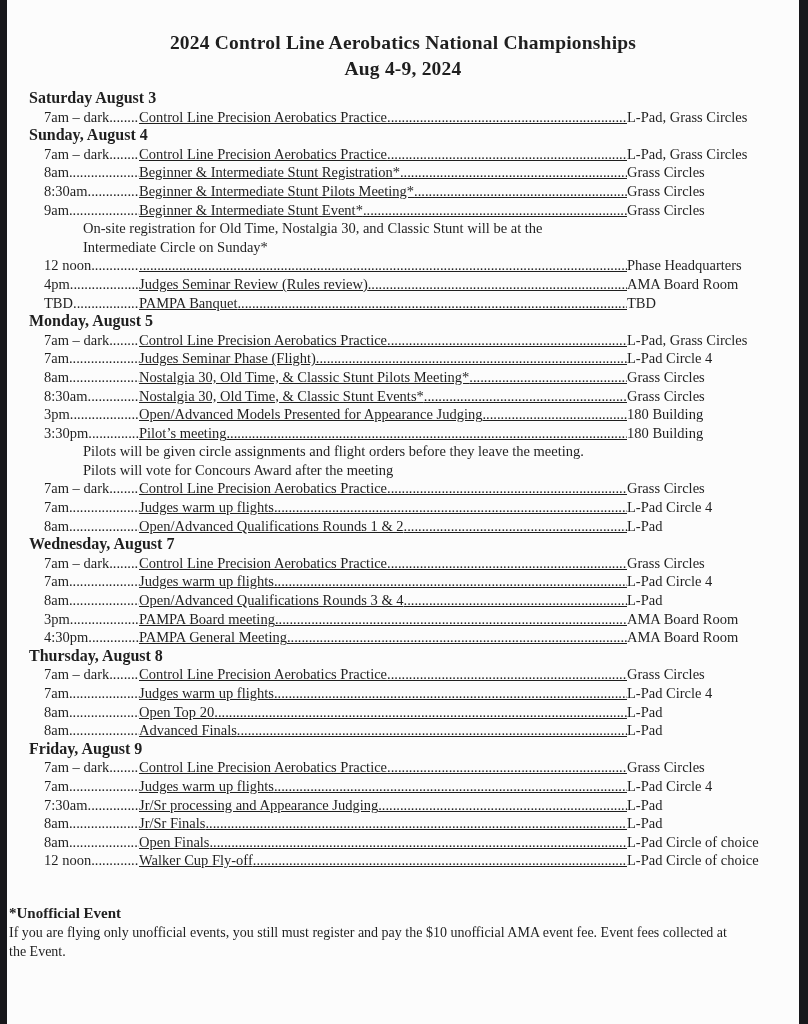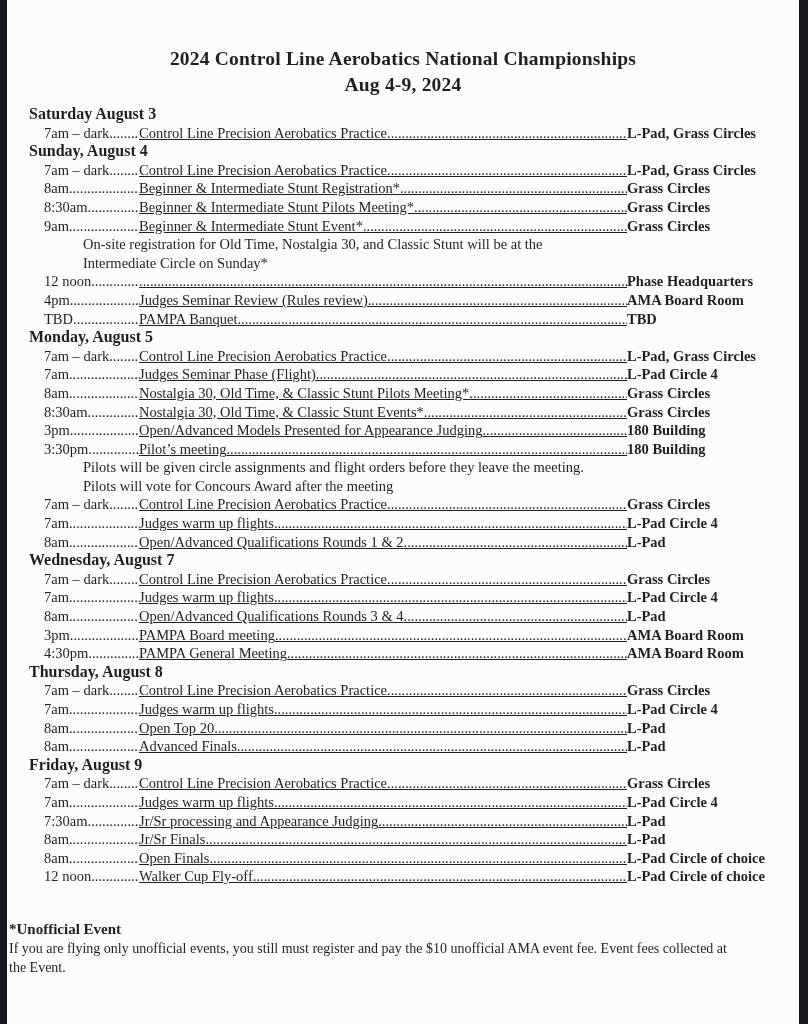--- a/index.html
+++ b/index.html
@@ -6,37 +6,37 @@
   body {
     width: 808px; height: 1024px; overflow: hidden;
     background: #fcfcfc;
     font-family: "Liberation Serif", "DejaVu Serif", serif;
     color: #1f1f1f;
   }
   .scan-frame { display: flex; width: 808px; height: 1024px; }
   .edge { background: #17171b; flex: 0 0 auto; }
   .edge.left  { width: 7px; }
   .edge.right { width: 9px; }
-  .page { flex: 1 1 auto; padding-top: 30px; box-sizing: border-box; min-width: 0; margin-top: 16px; }
+  .page { flex: 1 1 auto; padding-top: 30px; box-sizing: border-box; min-width: 0; }
 
   .title-block { text-align: center; }
   .title-line {
     font-size: 19.5px; font-weight: bold; line-height: 26px;
     letter-spacing: 0.2px;
   }
 
   .schedule { margin-top: 7px; font-size: 14.5px; line-height: 18.6px; }
   .day-heading {
     font-size: 16px; font-weight: bold; padding-left: 22px;
     white-space: nowrap; overflow: hidden;
   }
   .row { display: flex; padding-left: 37px; overflow: hidden; }
   .cell-time { flex: 0 0 95px; display: flex; overflow: hidden; min-width: 0; }
   .cell-desc { flex: 1 1 auto; display: flex; overflow: hidden; min-width: 0; text-decoration: underline; }
-  .cell-loc  { flex: 0 0 172px; white-space: nowrap; overflow: hidden; font-weight: bold; }
+  .cell-loc  { flex: 0 0 172px; white-space: nowrap; overflow: hidden; }
   .t { white-space: nowrap; flex: 0 0 auto; }
   .dots { flex: 1 1 auto; overflow: hidden; white-space: nowrap; min-width: 0; }
   .dots::after {
     content: "..........................................................................................................................................................................................................................";
   }
   .note { padding-left: 76px; white-space: nowrap; overflow: hidden; }
 
   .footnote { margin-top: 34px; padding: 0 52px 0 2px; }
   .fn-heading { font-size: 15px; font-weight: bold; line-height: 19px; }
   .fn-body { font-size: 14px; line-height: 19.5px; }

